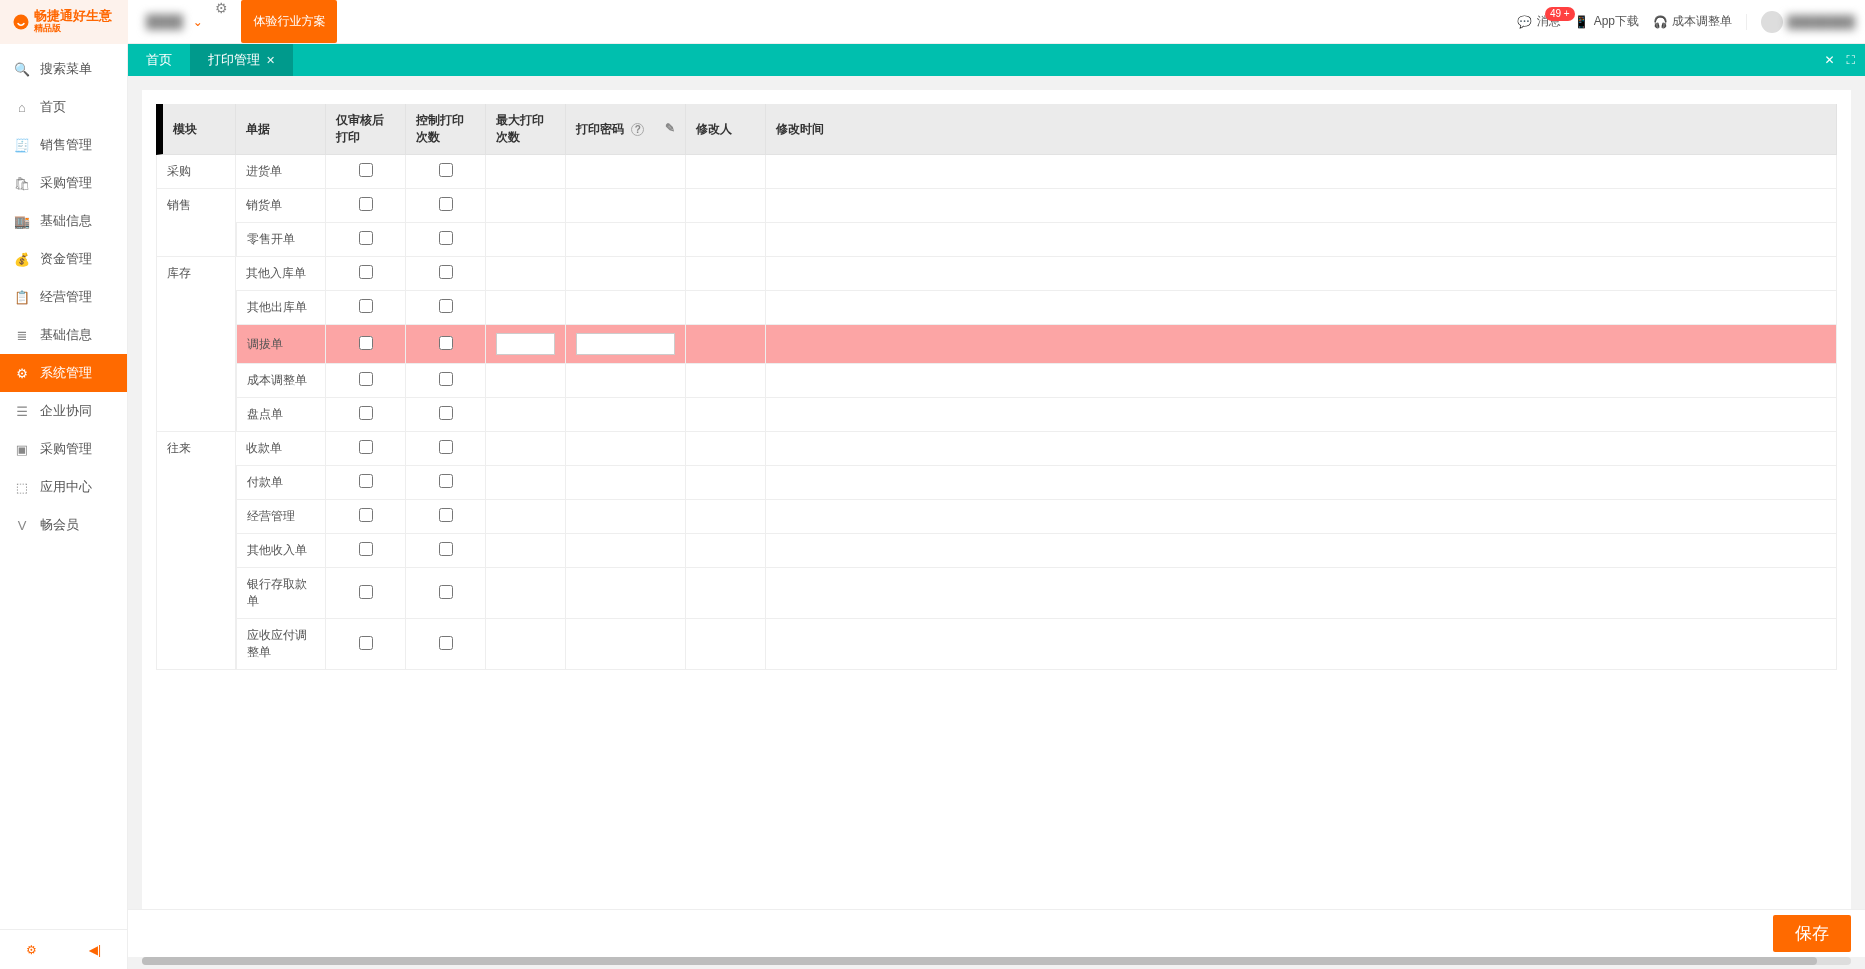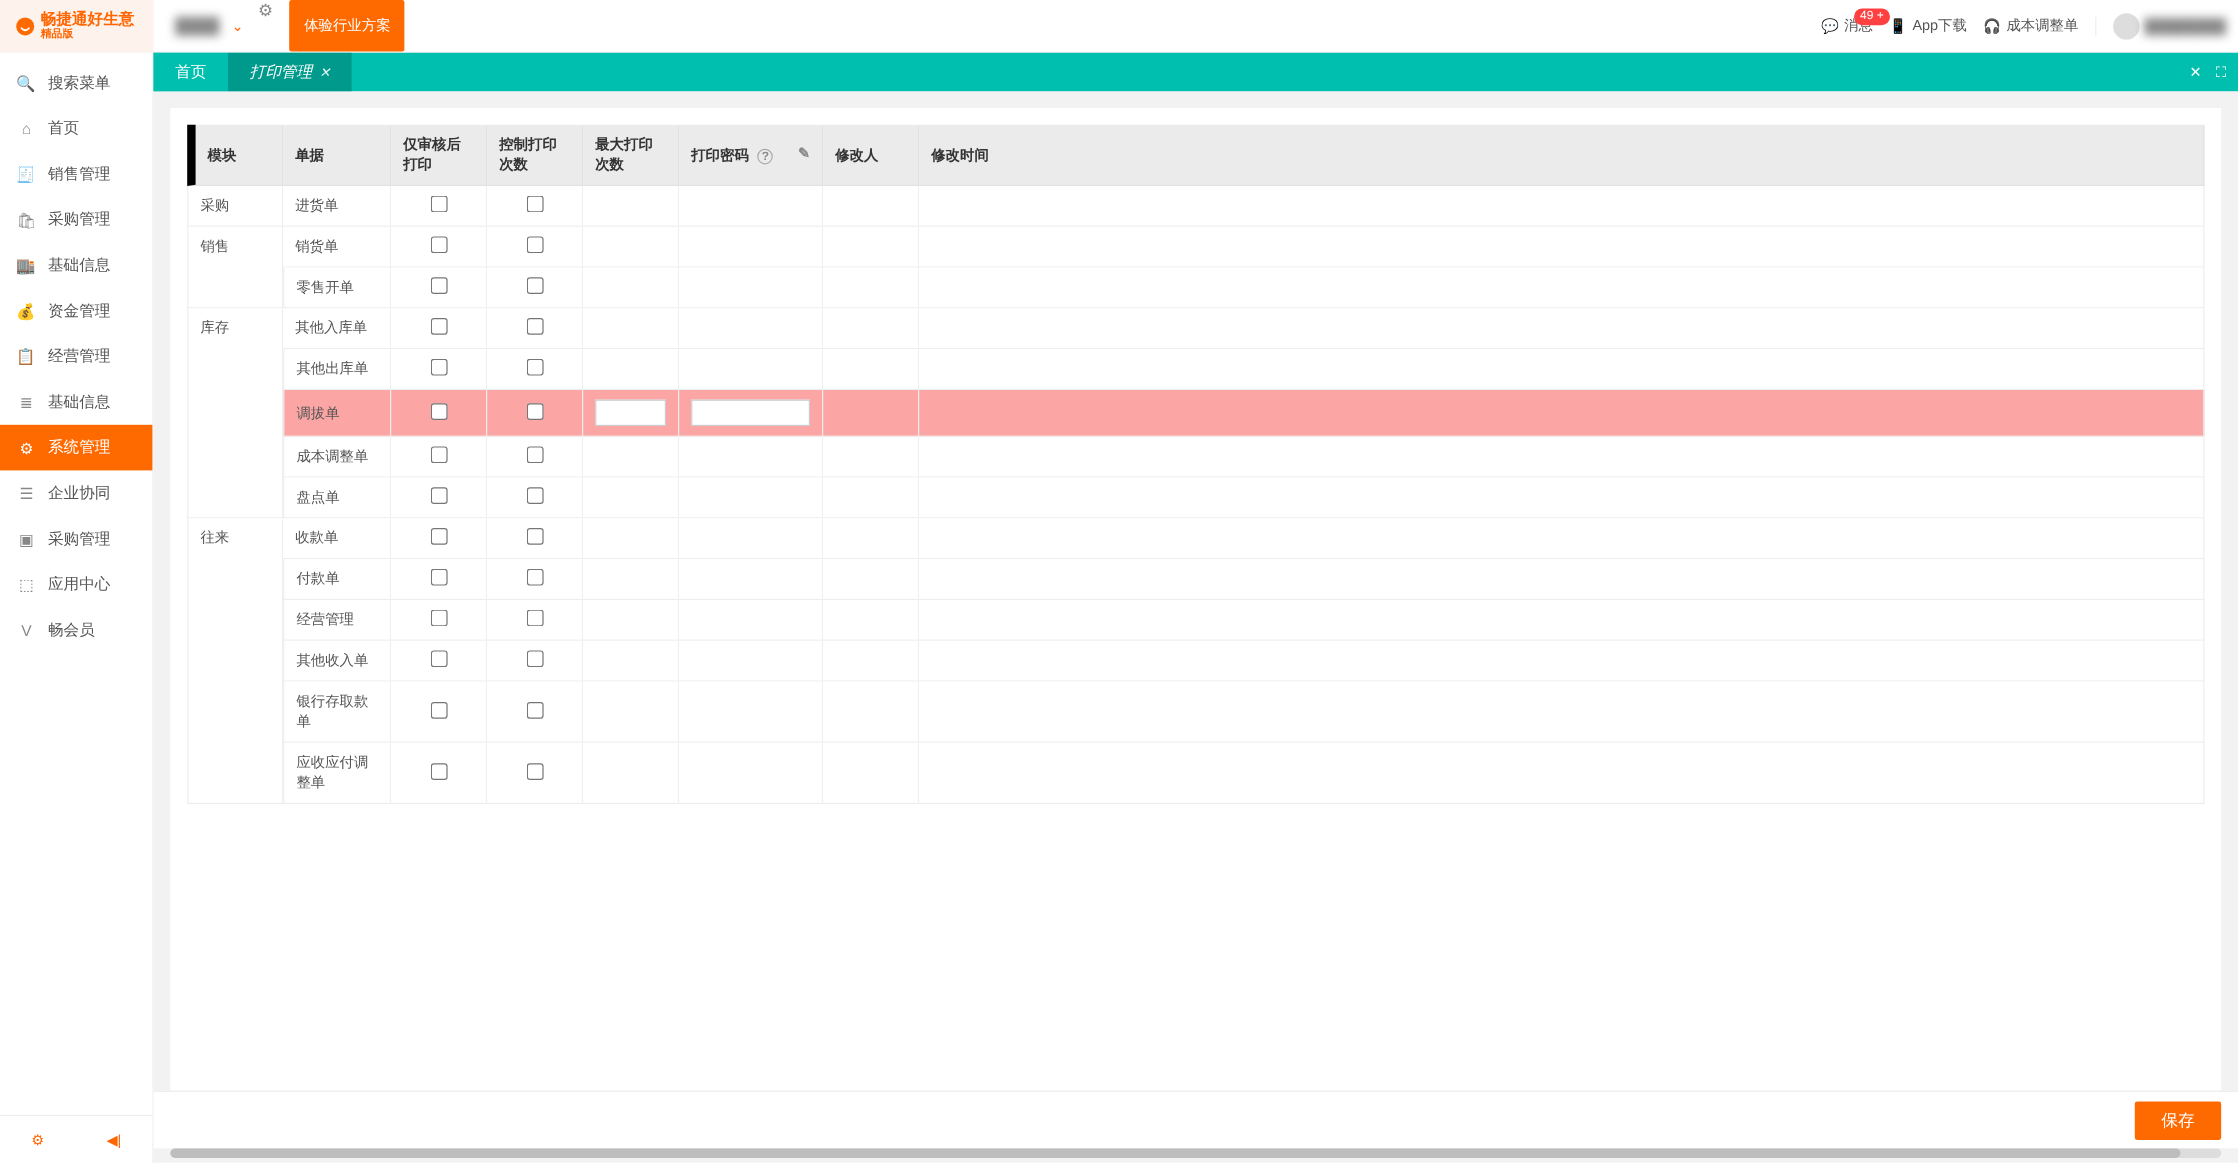--- a/index.html
+++ b/index.html
@@ -39,21 +39,21 @@
 
     .sidebar-bottom { height: 40px; display: flex; align-items: center; justify-content: space-around; border-top: 1px solid #eee; color: #f60; }
     .sidebar-bottom span { cursor: pointer; }
 
     
     .content-col { flex: 1; display: flex; flex-direction: column; min-width: 0; background: #f2f2f2;}
 
     .tabs-bar { height: 32px; background: #00bfae; display: flex; align-items: stretch; color: #fff; }
     .tab { display: flex; align-items: center; padding: 0 18px; font-size: 13px; cursor: pointer; position: relative;}
     .tab.home { background: #00bfae; }
-    .tab.active { background: #009a8c; font-style: italic; }
+    .tab.active { background: #009a8c; }
     .tab .close { margin-left: 6px; font-size: 11px; opacity: .9; cursor: pointer; }
     .tabs-spacer { flex: 1; }
     .tabs-actions { display: flex; align-items: center; gap: 12px; padding: 0 10px; }
     .tabs-actions span { cursor: pointer; font-size: 12px; }
 
     .workspace { flex: 1; padding: 14px 14px 0 14px; min-height: 0; overflow: hidden; }
     .panel { background: #fff; height: 100%; padding: 14px; overflow: auto; }
 
     
     table.grid { border-collapse: separate; border-spacing: 0; width: 100%; font-size: 12px; }
@@ -63,21 +63,21 @@
     table.grid tr td:first-child { border-left: 1px solid #eee; }
     table.grid tr.highlight td { background: #fca5a5; }
     table.grid td.module-cell { vertical-align: top; color:#555;}
     .cell-input { width: 100%; height: 22px; border: 1px solid #ccc; background: #fff; padding: 0 4px; }
     .q-icon { display:inline-flex; width:13px; height:13px; border:1px solid #aaa; border-radius:50%; align-items:center; justify-content:center; font-size:10px; color:#888; margin-left:4px;}
     .edit-icon { float:right; color:#888; cursor:pointer;}
     input[type=checkbox]{ width:14px; height:14px; accent-color:#ccc; cursor:pointer;}
 
     
     .footer { height: 48px; background: #fff; border-top: 1px solid #eee; display: flex; align-items: center; justify-content: flex-end; padding: 0 14px;}
-    .save-btn { background: #ff6a00; color: #fff; border: none; padding: 7px 22px; border-radius: 2px; font-size: 14px; cursor: pointer; }
+    .save-btn { background: #ff6a00; color: #fff; border: none; padding: 7px 22px; border-radius: 2px; font-size: 17px; cursor: pointer; }
 
     
     .hscroll { height: 8px; background: #ddd; margin: 0 14px 4px; border-radius: 4px; position:relative;}
     .hscroll .thumb{ position:absolute; left:0; width:98%; height:100%; background:#bdbdbd; border-radius:4px;}
 
     
     .col-module{ width:80px;}
     .col-bill{ width:90px;}
     .col-chk{ width:80px; text-align:center;}
     .col-num{ width:80px;}

